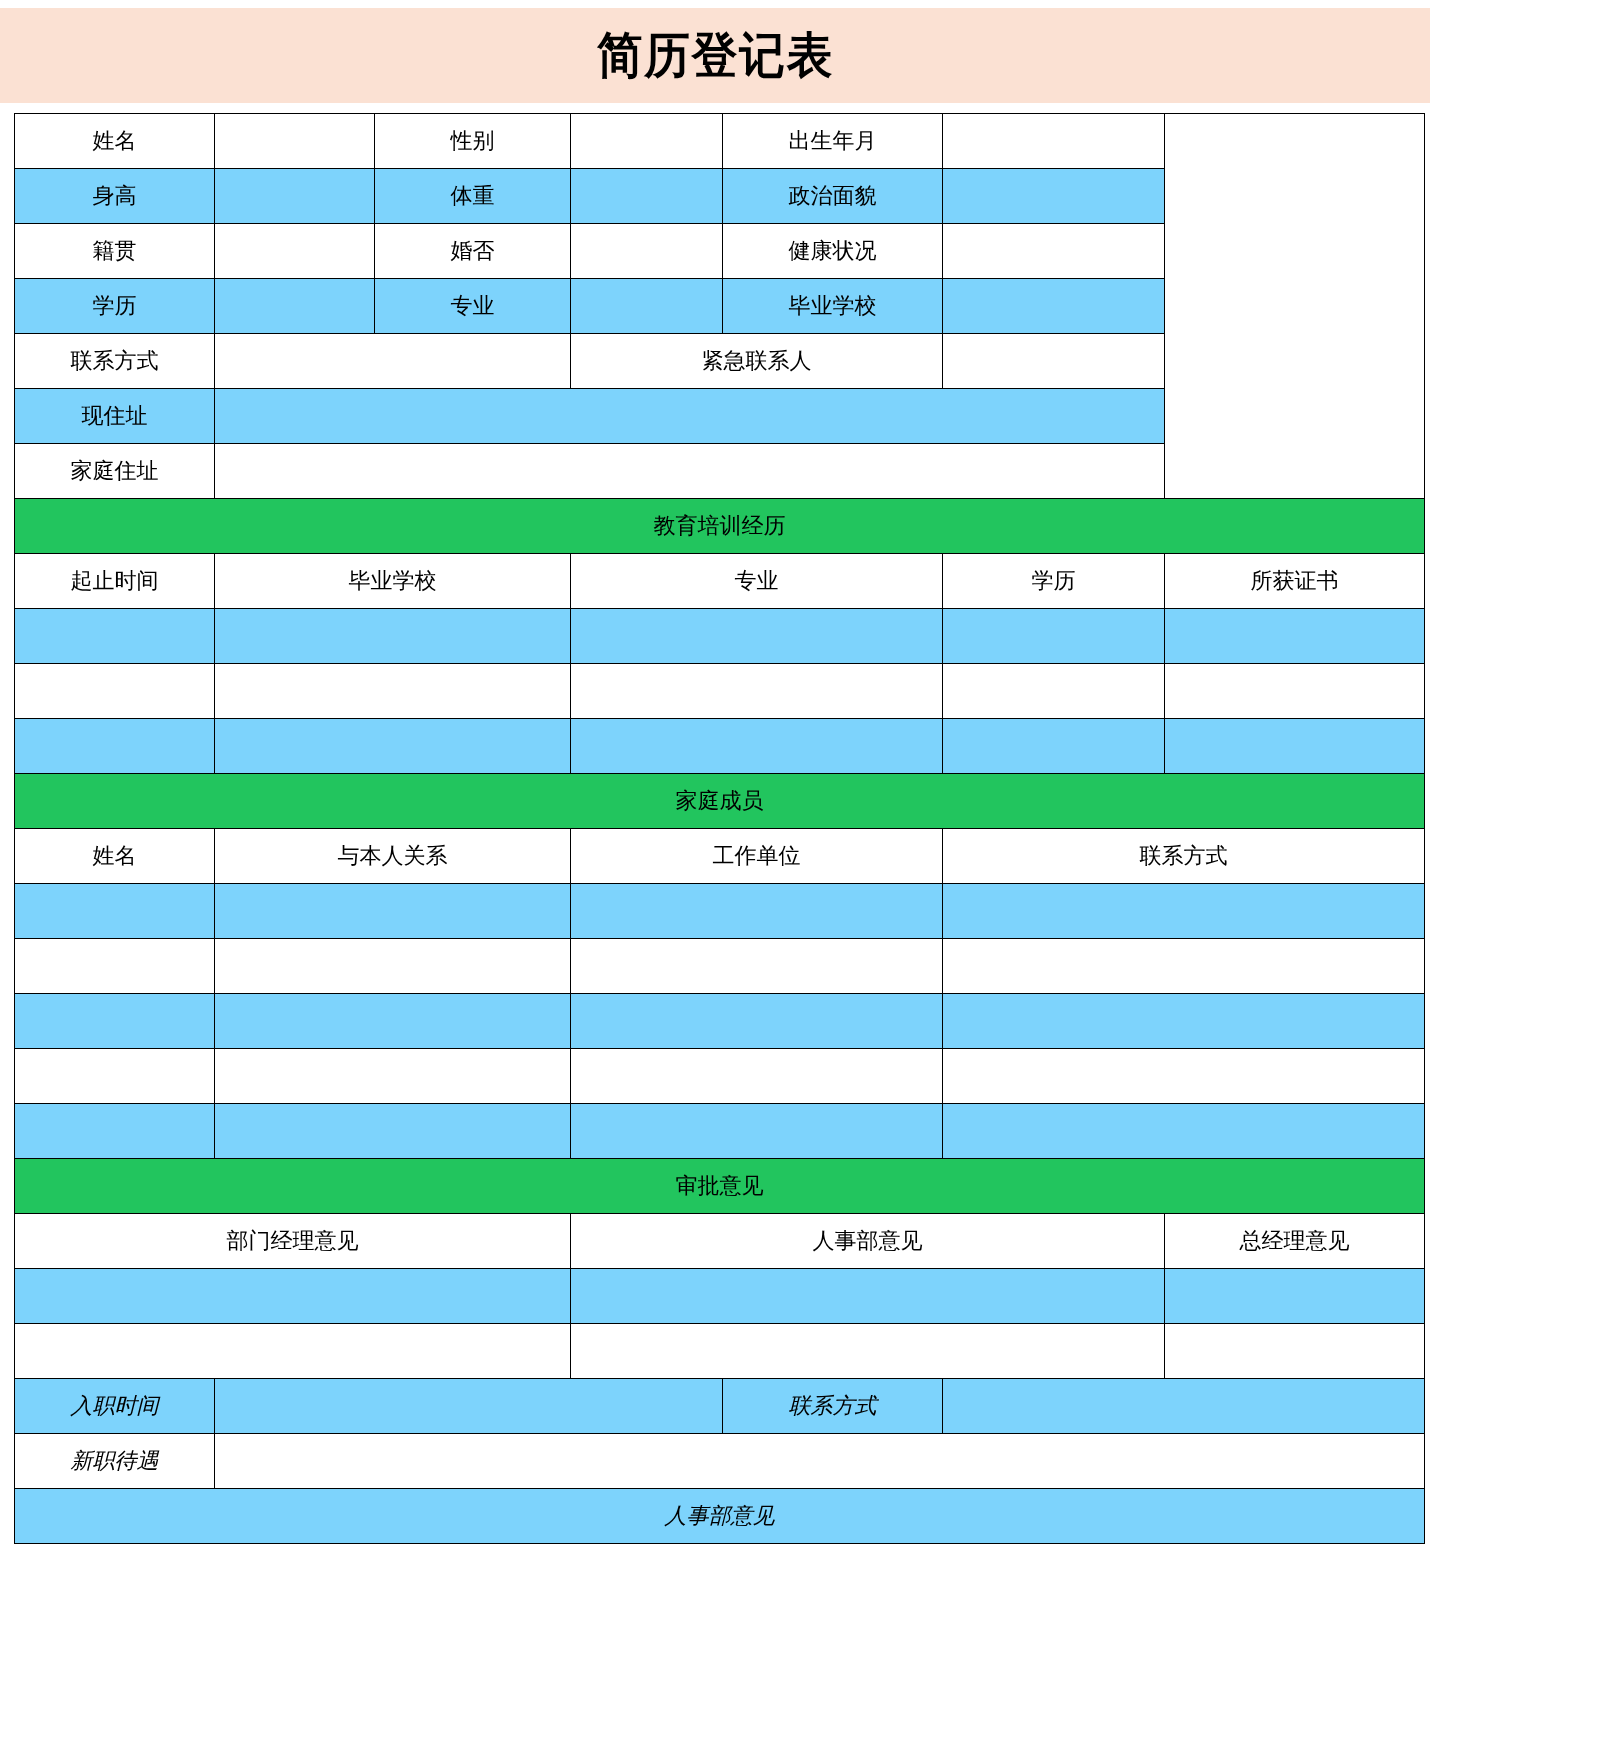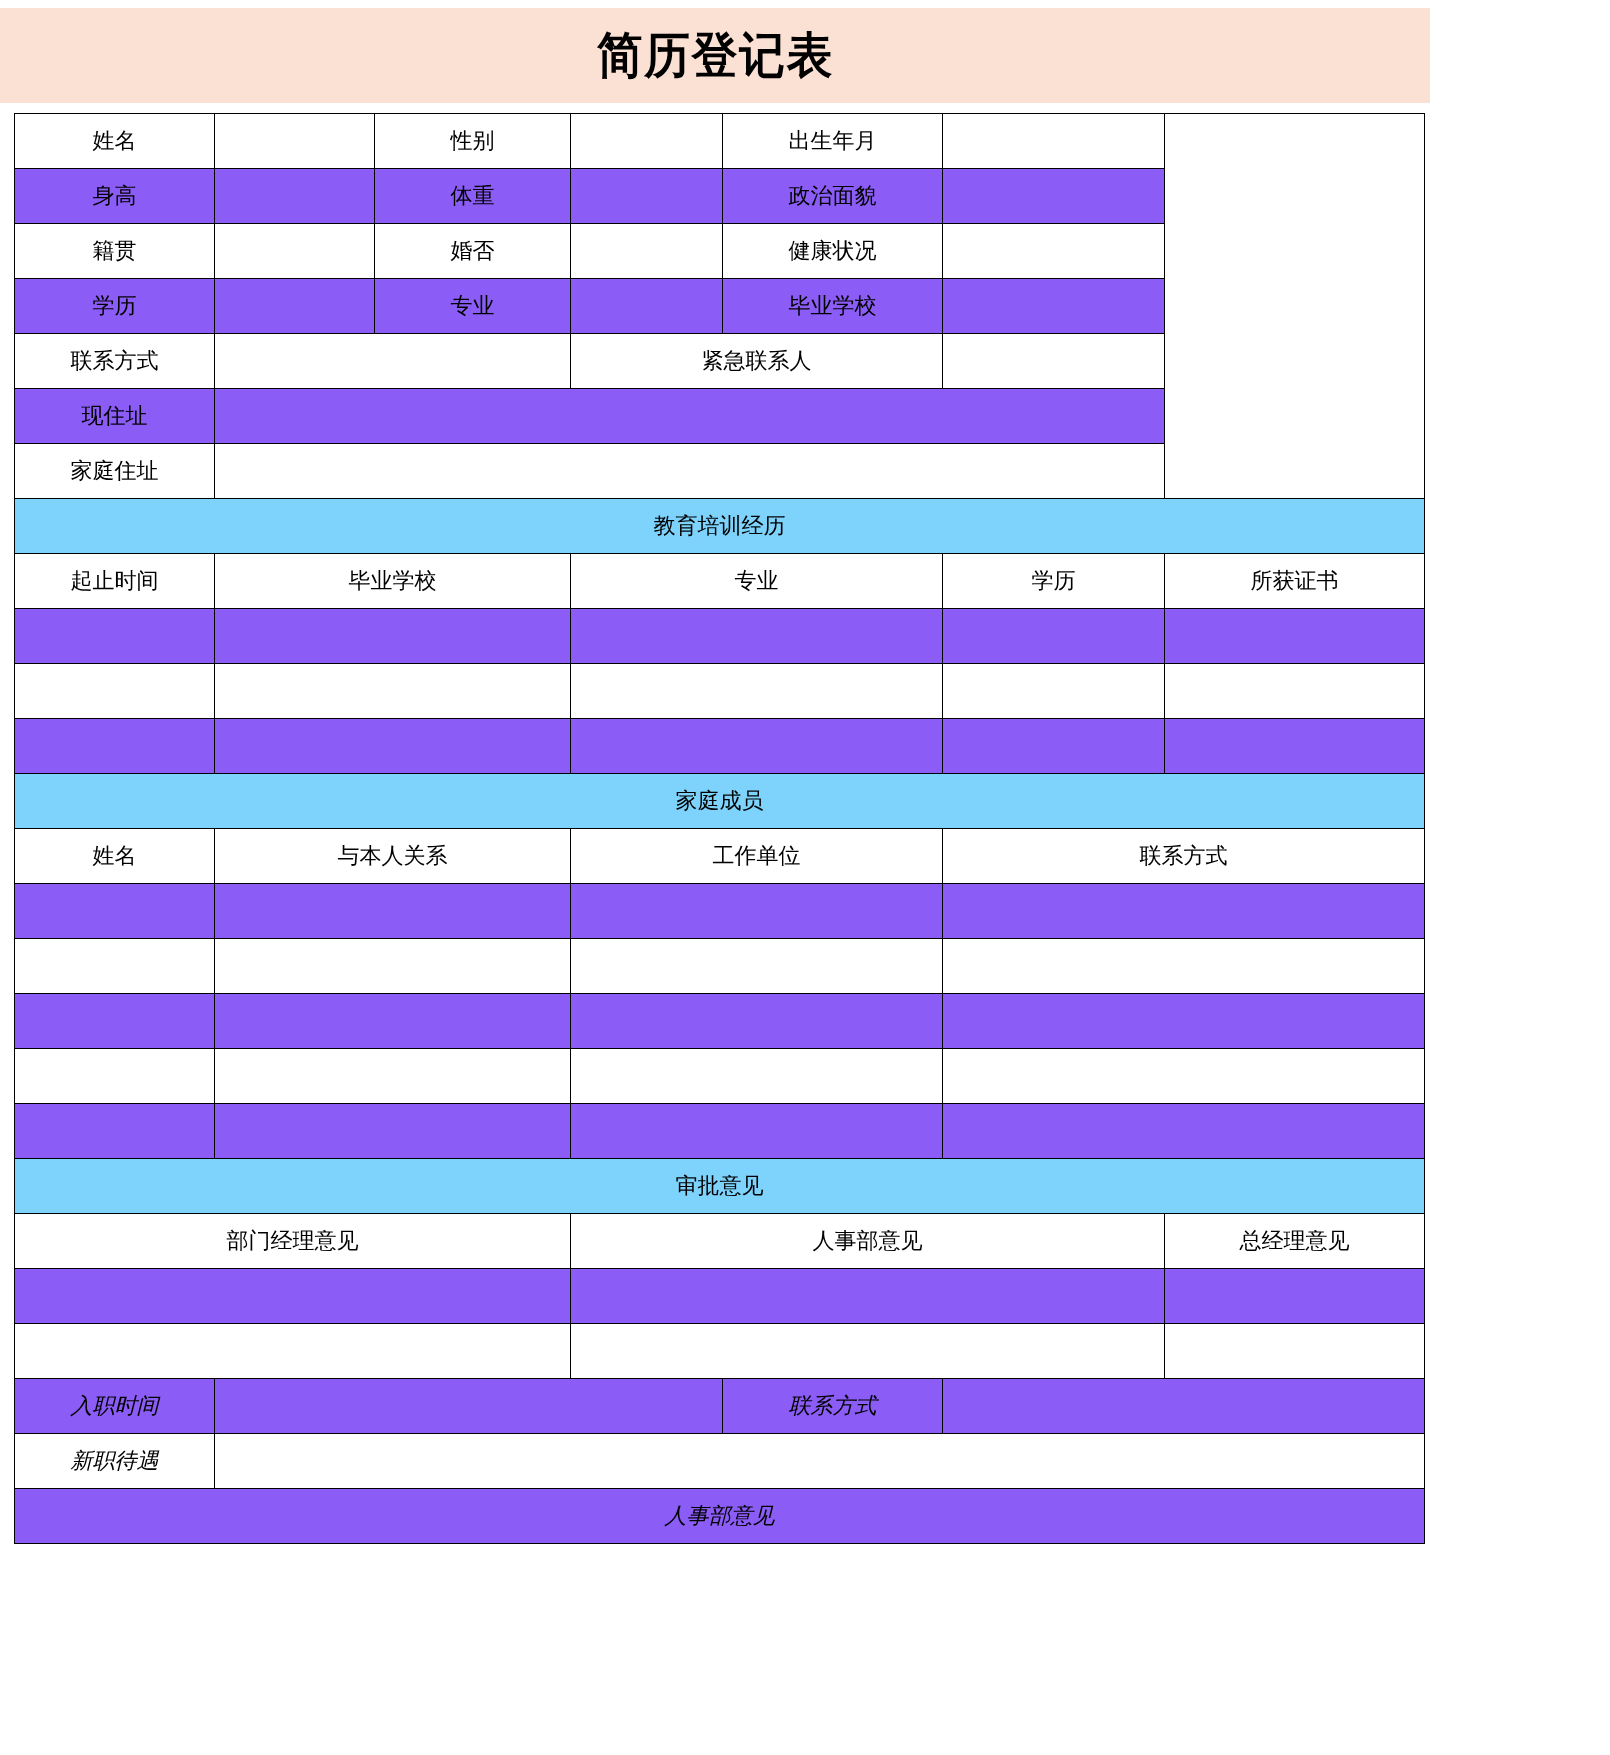--- a/index.html
+++ b/index.html
@@ -55,24 +55,24 @@
     font-size: 22px;
     text-align: center;
     vertical-align: middle;
     padding: 0 4px;
     line-height: 1.15;
     height: 55px;
     overflow: hidden;
   }
   td.lbl { }
   td.val { }
-  .shade  { background: #8b5cf6; }
+  .shade  { background: #7dd3fc; }
   .white  { background: #ffffff; }
   .band {
-    background: #7dd3fc;
+    background: #22c55e;
     text-align: center;
   }
   .photo-cell {
     background: #ffffff;
   }
   td.leftlbl {
     text-align: left;
     padding-left: 10px;
     font-style: italic;
   }

